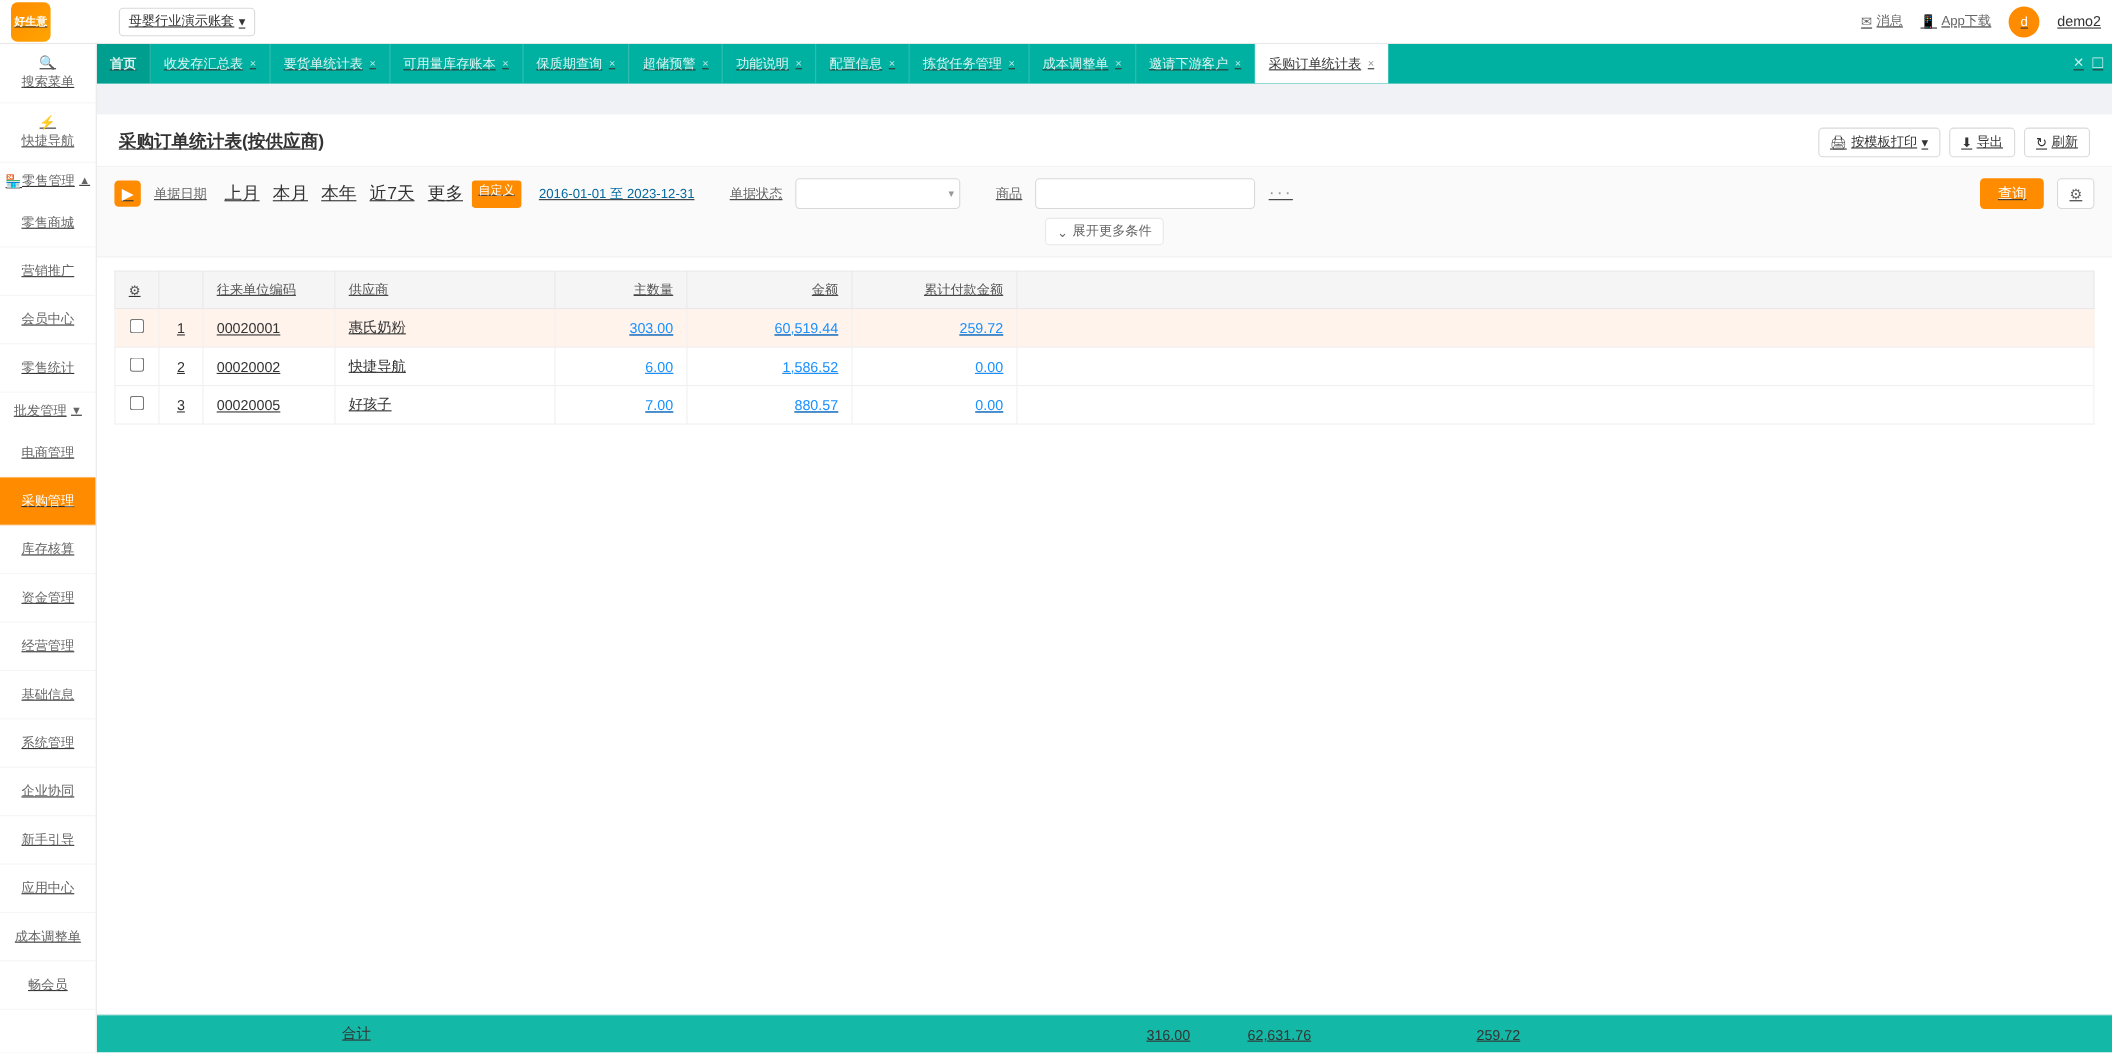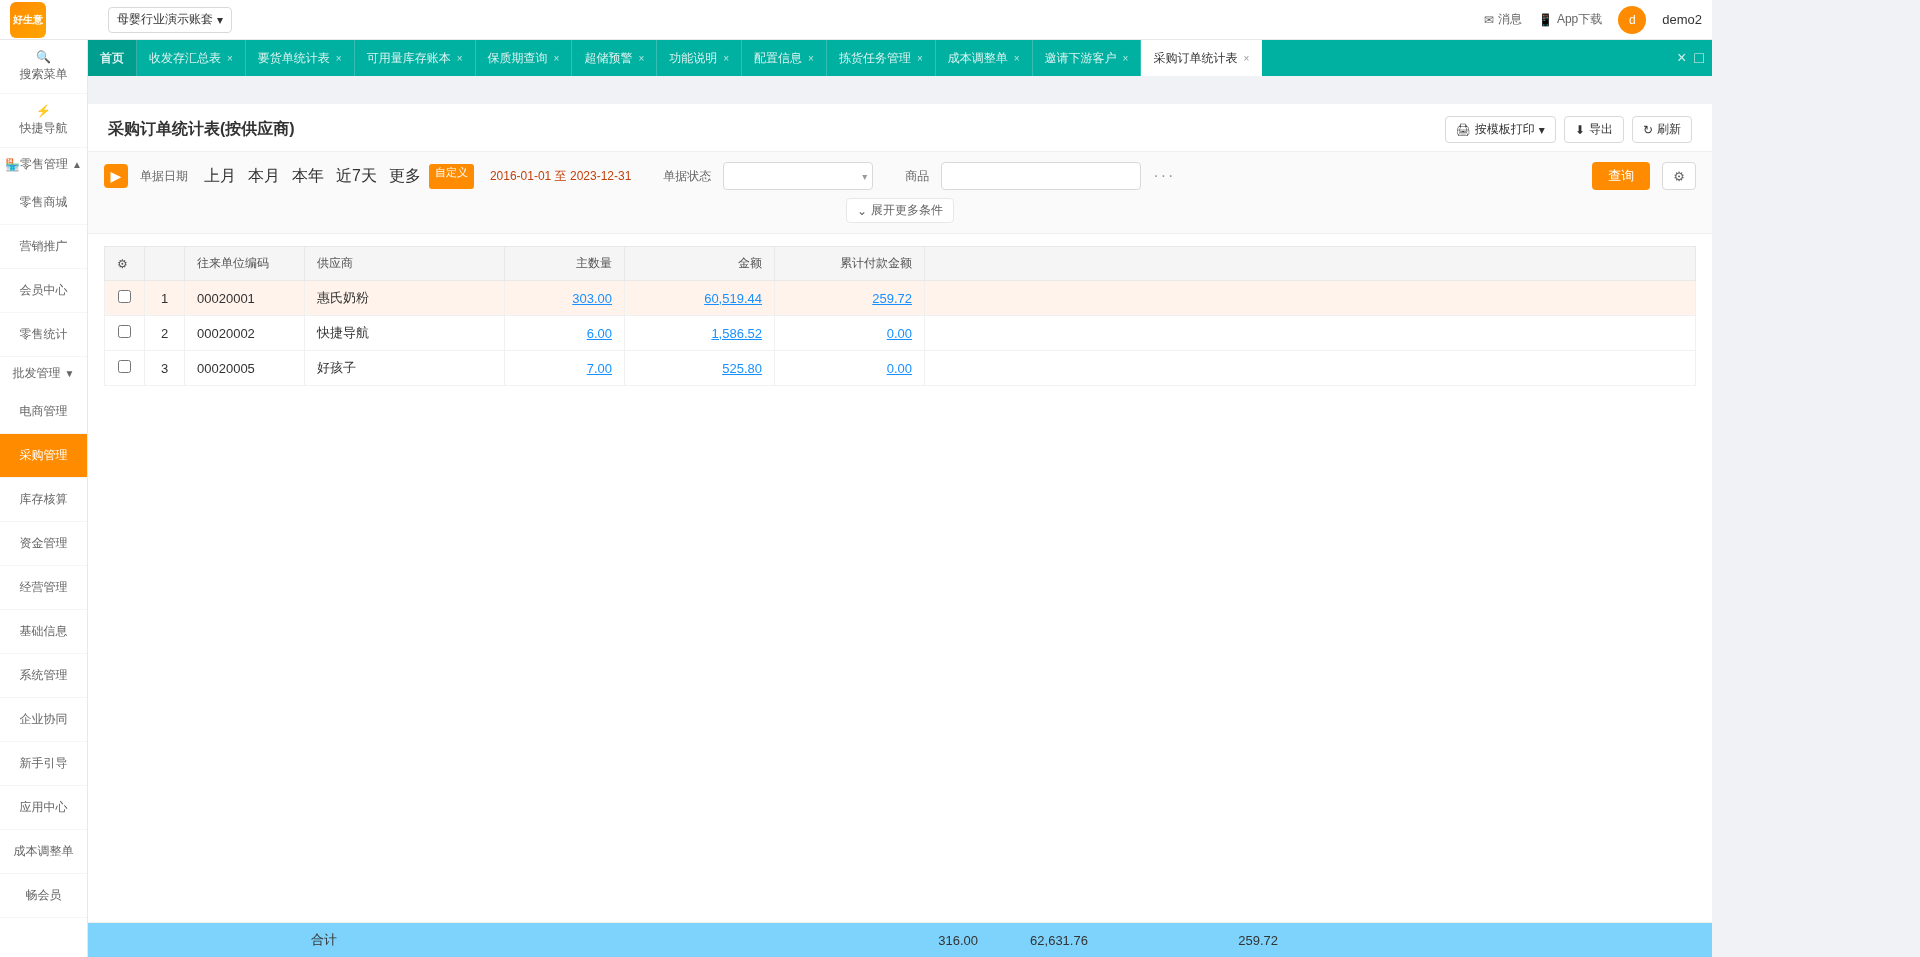--- a/index.html
+++ b/index.html
@@ -1,19 +1,19 @@
 <!DOCTYPE html>
 <html><head>
   <meta charset="utf-8">
   <style>
     * { box-sizing: border-box; margin: 0; padding: 0; }
     body { font-family: 'Microsoft YaHei', Arial, sans-serif; font-size: 13px; color: #333; background: #f0f2f5; overflow: hidden; }
 
     
-    .app-container { display: flex; flex-direction: column; height: 957px; width: 1712px; }
+    .app-container { display: flex; flex-direction: column; height: 957px; width: 1920px; text-decoration: underline; }
 
     
     .top-bar { display: flex; align-items: center; background: #fff; height: 40px; border-bottom: 1px solid #e8e8e8; padding: 0 10px; flex-shrink: 0; }
     .logo-area { display: flex; align-items: center; width: 88px; flex-shrink: 0; }
     .logo-icon { width: 36px; height: 36px; background: linear-gradient(135deg, #ff8c00, #ffa500); border-radius: 6px; display: flex; align-items: center; justify-content: center; color: white; font-size: 10px; font-weight: bold; flex-shrink: 0; }
     .workspace-selector { display: flex; align-items: center; border: 1px solid #d9d9d9; border-radius: 4px; padding: 2px 8px; cursor: pointer; font-size: 12px; color: #333; margin-left: 10px; height: 26px; gap: 4px; }
     .top-bar-right { margin-left: auto; display: flex; align-items: center; gap: 16px; }
     .top-bar-action { display: flex; align-items: center; gap: 4px; cursor: pointer; color: #666; font-size: 12px; }
     .user-avatar { width: 28px; height: 28px; border-radius: 50%; background: #ff8c00; display: flex; align-items: center; justify-content: center; color: white; font-size: 12px; cursor: pointer; }
 
@@ -52,21 +52,21 @@
     .btn-refresh { display: flex; align-items: center; gap: 4px; border: 1px solid #d9d9d9; border-radius: 4px; padding: 4px 10px; cursor: pointer; font-size: 12px; color: #333; background: #fff; }
 
     
     .filter-bar { padding: 10px 16px; background: #fafafa; border-bottom: 1px solid #f0f0f0; flex-shrink: 0; }
     .filter-row { display: flex; align-items: center; gap: 12px; flex-wrap: nowrap; }
     .filter-toggle-btn { width: 24px; height: 24px; background: #ff8c00; color: white; border: none; border-radius: 4px; cursor: pointer; display: flex; align-items: center; justify-content: center; font-size: 14px; flex-shrink: 0; }
     .filter-label { font-size: 12px; color: #666; white-space: nowrap; }
     .date-shortcuts { display: flex; gap: 4px; }
     .date-shortcut { font-size: 16px; color: #333; cursor: pointer; padding: 2px 4px; }
     .date-range-badge { background: #ff8c00; color: white; border-radius: 3px; padding: 1px 6px; font-size: 11px; cursor: pointer; }
-    .date-range-text { font-size: 12px; color: #c2410c; }
+    .date-range-text { font-size: 12px; color: #0369a1; }
     .filter-select { border: 1px solid #d9d9d9; border-radius: 4px; padding: 3px 24px 3px 8px; font-size: 12px; min-width: 150px; background: #fff; cursor: pointer; height: 28px; appearance: none; color: #333; }
     .filter-input { border: 1px solid #d9d9d9; border-radius: 4px; padding: 3px 8px; font-size: 12px; height: 28px; color: #333; }
     .select-wrapper { position: relative; display: inline-flex; align-items: center; }
     .select-wrapper::after { content: '▾'; position: absolute; right: 6px; font-size: 10px; color: #999; pointer-events: none; }
     .btn-search { background: #ff8c00; color: white; border: none; border-radius: 4px; padding: 5px 16px; font-size: 13px; cursor: pointer; height: 28px; white-space: nowrap; }
     .btn-settings { background: #fff; color: #666; border: 1px solid #d9d9d9; border-radius: 4px; padding: 5px 10px; font-size: 12px; cursor: pointer; height: 28px; display: flex; align-items: center; }
     .filter-spacer { flex: 1; }
     .filter-more-btn { display: flex; align-items: center; gap: 4px; font-size: 12px; color: #666; cursor: pointer; border: 1px solid #e8e8e8; border-radius: 4px; padding: 3px 10px; background: #fff; }
     .filter-dots { font-size: 16px; color: #999; cursor: pointer; letter-spacing: 2px; }
 
@@ -82,21 +82,21 @@
     .data-table tr.highlighted { background: #fff3ec; }
     .col-checkbox { width: 40px; text-align: center; }
     .col-num { width: 40px; text-align: center; }
     .col-code { width: 120px; }
     .col-supplier { width: 200px; }
     .col-qty { width: 120px; text-align: right; }
     .col-amount { width: 150px; text-align: right; }
     .col-paid { width: 150px; text-align: right; }
 
     
-    .table-footer { display: flex; align-items: center; padding: 8px 16px; background: #7dd3fc; border-top: 1px solid #f0f0f0; font-size: 13px; font-weight: 500; flex-shrink: 0; margin: 0; }
+    .table-footer { display: flex; align-items: center; padding: 8px 16px; background: #14b8a6; border-top: 1px solid #f0f0f0; font-size: 13px; font-weight: 500; flex-shrink: 0; margin: 0; }
     .footer-label { width: 280px; text-align: center; color: #333; }
     .footer-qty { width: 120px; text-align: right; padding-right: 12px; color: #333; }
     .footer-amount { width: 150px; text-align: center; padding-right: 12px; color: #333; }
     .footer-paid { width: 150px; text-align: right; padding-right: 12px; color: #333; }
 
     
     input[type="checkbox"] { cursor: pointer; }
 
     .gear-icon { font-size: 13px; }
   </style>
@@ -352,21 +352,21 @@
       <td class="number">1,586.52</td>
       <td class="number">0.00</td>
       <td></td>
     </tr>
                 <tr>
       <td class="center"><input type="checkbox" style=""></td>
       <td class="center">3</td>
       <td>00020005</td>
       <td>好孩子</td>
       <td class="number">7.00</td>
-      <td class="number">525.80</td>
+      <td class="number">880.57</td>
       <td class="number">0.00</td>
       <td></td>
     </tr>
               </tbody>
           </table>
         </div>
 
         <div class="table-footer">
           <span style="width:40px;"></span>
           <span style="width:40px;"></span>

